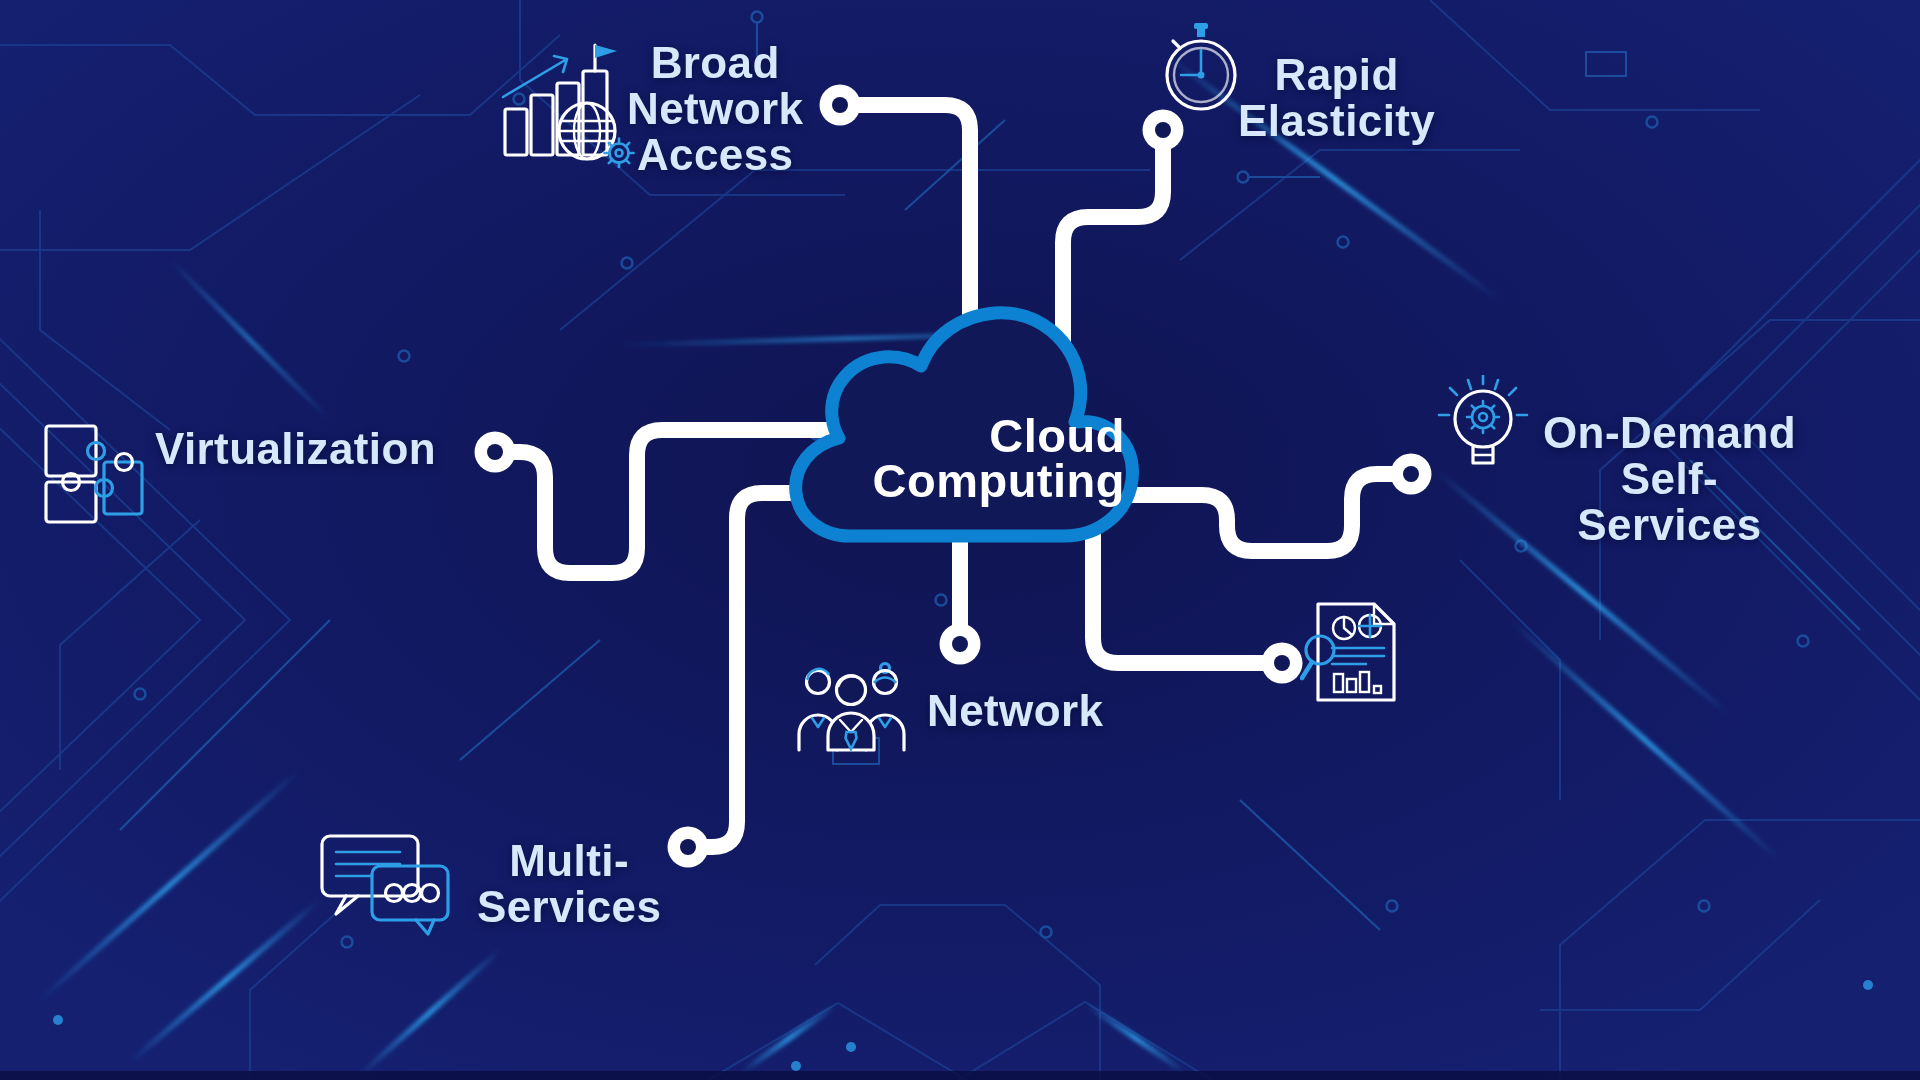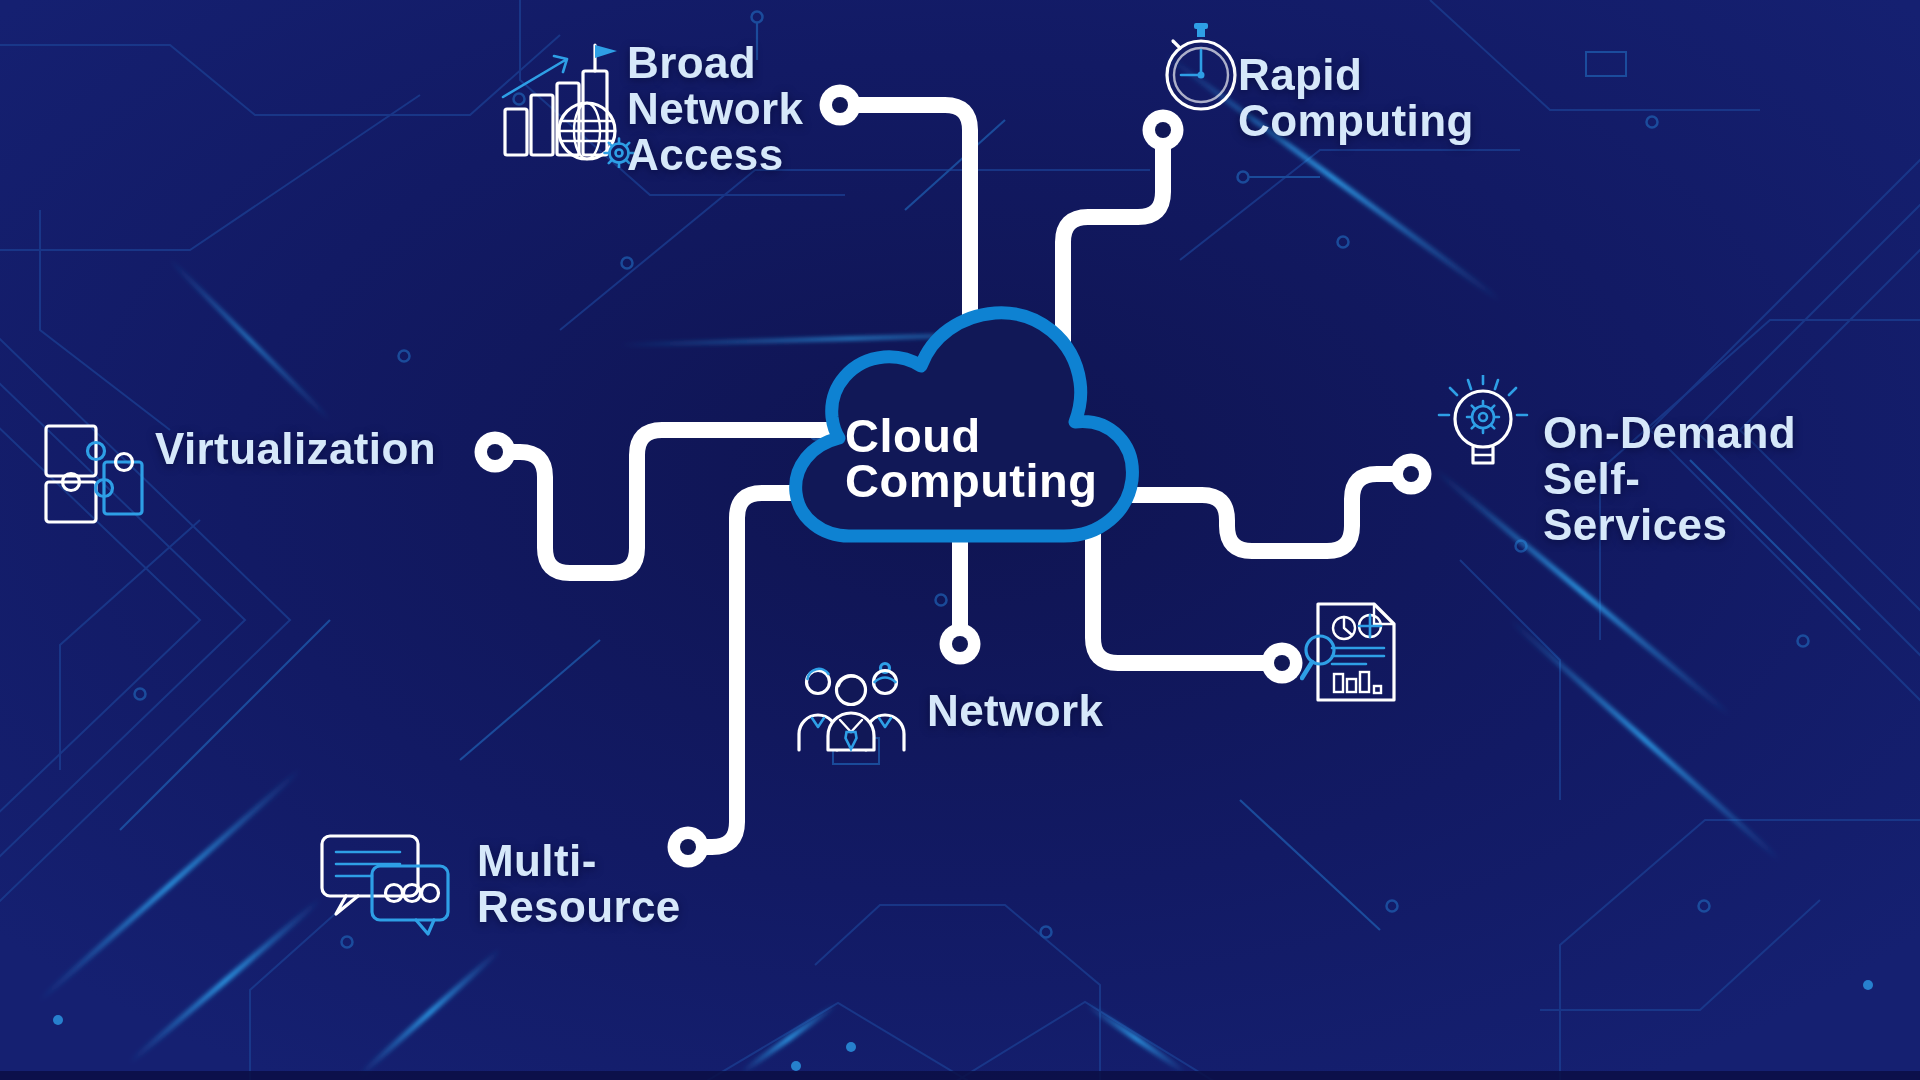--- a/index.html
+++ b/index.html
@@ -24,22 +24,22 @@
   .node-outer{fill:var(--line-white,#ffffff);}
   .node-inner{fill:var(--cloud-fill,#111857);}
   .icon{position:absolute;}
   .icon .sw{fill:none;stroke:#ffffff;stroke-width:3.2;stroke-linecap:round;stroke-linejoin:round;}
   .icon .sb{fill:none;stroke:var(--accent-blue,#2e9fe6);stroke-width:3.2;stroke-linecap:round;stroke-linejoin:round;}
   .icon .swt{fill:none;stroke:#ffffff;stroke-width:2.4;stroke-linecap:round;}
   .icon .sbt{fill:none;stroke:var(--accent-blue,#2e9fe6);stroke-width:2.6;stroke-linecap:round;}
   .icon .fb{fill:var(--accent-blue,#2e9fe6);stroke:none;}
   .icon .bgfill{fill:var(--cloud-fill,#111857);}
   .label{position:absolute;font-weight:bold;font-size:44px;line-height:46px;letter-spacing:.4px;
-    color:var(--label,#d6e8fa);white-space:pre-line;text-shadow:0 2px 8px rgba(3,6,40,.55);}
-  .center-label{position:absolute;left:845px;top:413px;width:280px;text-align:left;font-weight:bold;
+    color:var(--label,#d6e8fa);white-space:pre-line;text-shadow:0 2px 8px rgba(3,6,40,.55);text-align:center;}
+  .center-label{position:absolute;left:845px;top:413px;width:280px;text-align:right;font-weight:bold;
     font-size:47px;line-height:45px;color:#ffffff;white-space:pre-line;letter-spacing:.5px;}
 </style>
 </head>
 <body>
 
 <div class="stage">
 
   <svg class="canvas" width="1920" height="1080" viewBox="0 0 1920 1080">
     <defs>
       <linearGradient id="streakGrad" x1="0" y1="0" x2="1" y2="0">
@@ -258,21 +258,21 @@
     <path class="sb" d="M 100 90 l 12 14 l 6 -14"></path>
     <circle class="sw" cx="78" cy="63" r="8.5"></circle>
     <circle class="sw" cx="96" cy="63" r="8.5"></circle>
     <circle class="sw" cx="114" cy="63" r="8.5"></circle>
   </svg>
 
   <div class="label" style="left:627px;top:40px">Broad
 Network
 Access</div>
   <div class="label" style="left:1238px;top:52px">Rapid
-Computing</div>
+Elasticity</div>
   <div class="label" style="left:1543px;top:410px">On-Demand
 Self-
 Services</div>
   <div class="label" style="left:155px;top:426px">Virtualization</div>
   <div class="label" style="left:927px;top:688px">Network</div>
   <div class="label" style="left:477px;top:838px">Multi-
-Resource</div>
+Services</div>
 </div>
 
 </body></html>

